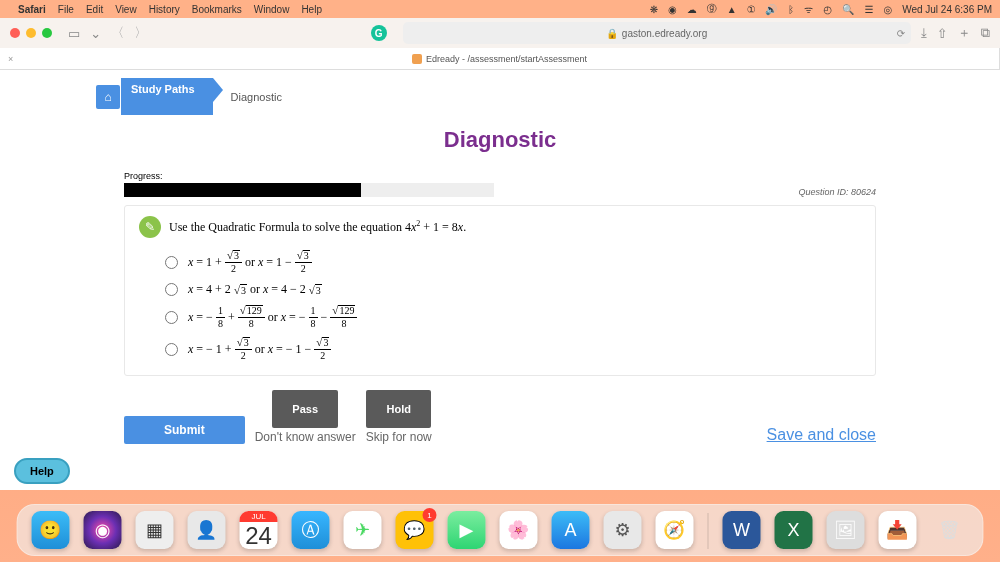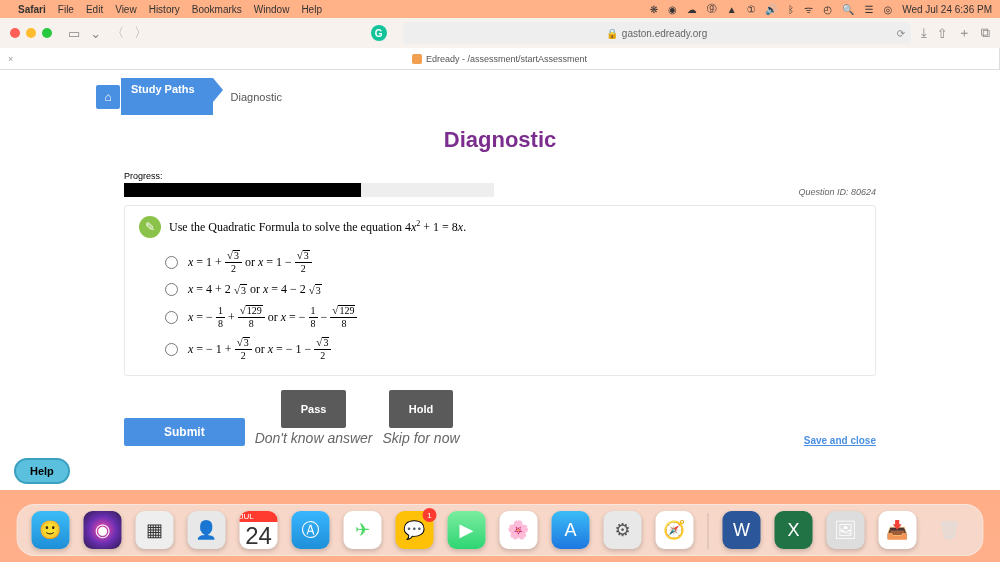--- a/index.html
+++ b/index.html
@@ -48,31 +48,31 @@
 .frac{display:inline-flex;flex-direction:column;align-items:center;font-size:10px;line-height:1;vertical-align:middle}
 .frac .n{border-bottom:1px solid #000;padding:0 2px 1px}
 .frac .d{padding-top:1px}
 .sqrt{display:inline-flex;align-items:flex-start}
 .sqrt .r{font-size:11px}
 .sqrt .v{border-top:1px solid #000;font-size:10px;padding:0 1px}
 .footer{display:flex;align-items:flex-end;padding:14px 124px 0;gap:10px}
 .submit{background:#4a90e2;color:#fff;border:none;padding:7px 40px;font-size:12px;font-weight:700;border-radius:2px;cursor:pointer}
 .sec{background:#5a5a5a;color:#fff;border:none;padding:13px 20px;font-size:11px;font-weight:700;border-radius:2px;cursor:pointer}
 .seccol{display:flex;flex-direction:column;align-items:center;gap:2px}
-.sub{font-size:14px;font-style:italic;color:#666}
-.save{color:#4a90e2;font-size:10px;font-weight:700;text-decoration:underline;margin-left:auto;cursor:pointer;padding-top:6px}
+.sub{font-size:12px;color:#666}
+.save{color:#4a90e2;font-size:16px;font-weight:400;text-decoration:underline;margin-left:auto;cursor:pointer;padding-top:6px}
 .help{position:absolute;left:14px;bottom:6px;background:#5bc0de;border:2px solid #39a0c0;color:#000;font-size:11px;font-weight:700;padding:5px 14px;border-radius:16px;cursor:pointer}
 .dock{position:absolute;left:50%;bottom:6px;transform:translateX(-50%);background:rgba(240,240,240,0.62);border-radius:18px;padding:6px 14px;display:flex;gap:14px;align-items:flex-end;border:1px solid rgba(255,255,255,0.35)}
 .di{width:38px;height:38px;border-radius:9px;display:flex;align-items:center;justify-content:center;font-size:18px;color:#fff;box-shadow:0 2px 4px rgba(0,0,0,0.18)}
 .di.finder{background:linear-gradient(180deg,#3cbcf7,#1e8fd8)}
 .di.siri{background:radial-gradient(circle,#ff4da6,#6b2fb3,#2b1a4a)}
 .di.lp{background:#eee;color:#333}
 .di.con{background:#e8e8e8;color:#888}
 .di.cal{background:#fff;flex-direction:column;font-size:8px;color:#333;gap:0}
-.di.cal .m{background:#ff3b30;color:#fff;width:100%;border-radius:9px 9px 0 0;font-size:8px;padding:1px 0}
+.di.cal .m{background:#ff3b30;color:#fff;width:100%;text-align:center;border-radius:9px 9px 0 0;font-size:8px;padding:1px 0}
 .di.cal .dn{font-size:24px;font-weight:300}
 .di.app{background:linear-gradient(180deg,#38b6ff,#1e8fd8)}
 .di.maps{background:#fff;color:#4cd964}
 .di.msg{background:#ffc107;color:#fff;position:relative}
 .di.msg .b{position:absolute;top:-3px;right:-3px;background:#ff3b30;width:14px;height:14px;border-radius:50%;font-size:8px;display:flex;align-items:center;justify-content:center}
 .di.ft{background:linear-gradient(180deg,#7bed9f,#2ed573)}
 .di.ph{background:#fff}
 .di.as{background:linear-gradient(180deg,#3cbcf7,#1c77e0)}
 .di.sys{background:#e8e8e8;color:#555}
 .di.saf{background:#fff;color:#1e8fd8}

